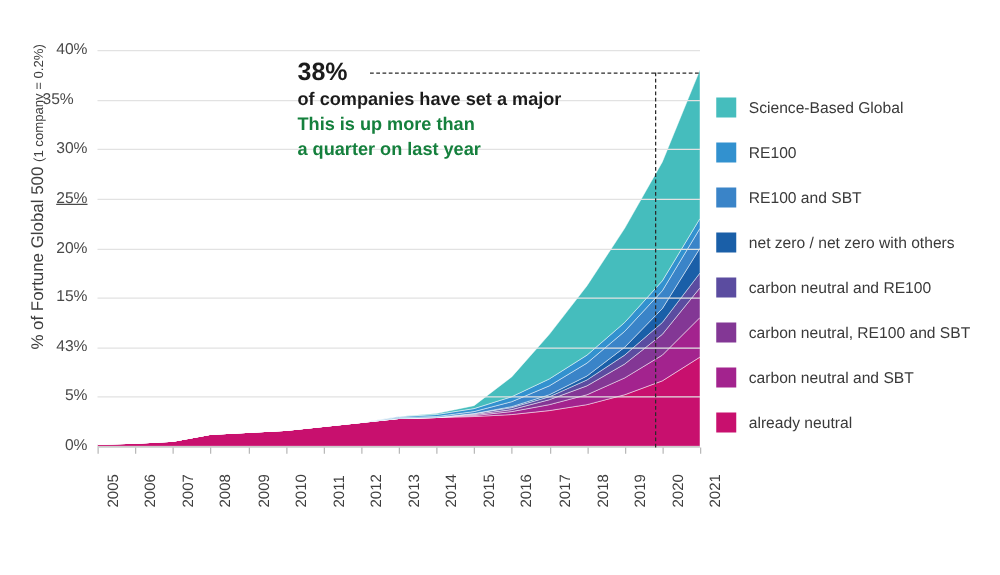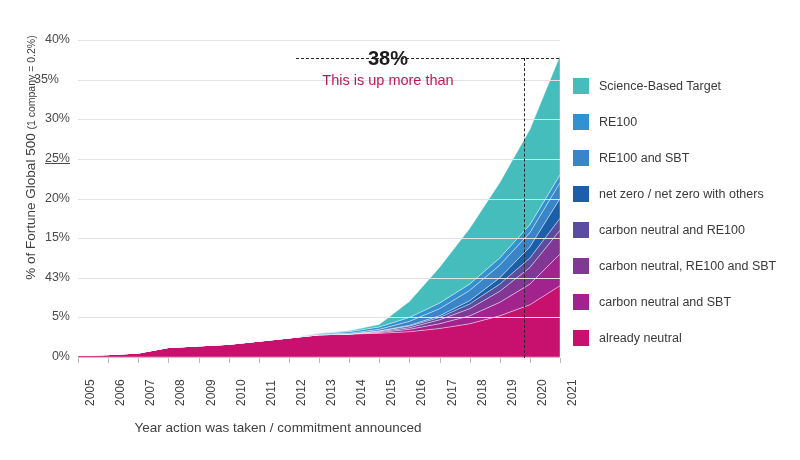--- a/index.html
+++ b/index.html
@@ -31,24 +31,24 @@
   .xlab{
     position:absolute;top:363px;font-size:12px;color:#3f3f3f;
     transform:rotate(-90deg);transform-origin:left top;white-space:nowrap;
   }
   .xtitle{
     position:absolute;left:78px;top:420px;width:400px;text-align:center;
     font-size:13.5px;color:#3f3f3f;
   }
 
   
-  .annot{position:absolute;left:238px;top:46px;width:300px;text-align:center;}
+  .annot{position:absolute;left:238px;top:46px;width:300px;}
   .annot .big{font-size:20px;font-weight:bold;color:#1c1c1c;line-height:24px;}
   .annot .bold{font-size:14.5px;font-weight:bold;color:#1c1c1c;line-height:20px;}
-  .annot .norm{font-size:14.5px;font-weight:normal;color:#be185d;line-height:20px;}
+  .annot .norm{font-size:14.5px;font-weight:bold;color:#15803d;line-height:20px;}
   .dash-h{
     position:absolute;left:296px;top:58px;width:263px;height:0;
     border-top:1.6px dashed #2a2a2a;
   }
   .dash-v{
     position:absolute;left:524px;top:58px;width:0;height:300px;
     border-left:1.6px dashed #2a2a2a;
   }
 
   
@@ -138,33 +138,34 @@
       <div class="xlab" style="left: 324px; top: 406px;">2013</div>
       <div class="xlab" style="left: 354.125px; top: 406px;">2014</div>
       <div class="xlab" style="left: 384.25px; top: 406px;">2015</div>
       <div class="xlab" style="left: 414.375px; top: 406px;">2016</div>
       <div class="xlab" style="left: 444.5px; top: 406px;">2017</div>
       <div class="xlab" style="left: 474.625px; top: 406px;">2018</div>
       <div class="xlab" style="left: 504.75px; top: 406px;">2019</div>
       <div class="xlab" style="left: 534.875px; top: 406px;">2020</div>
       <div class="xlab" style="left: 565px; top: 406px;">2021</div>
     </div>
-  <div class="xtitle">Year action was taken / commitment announced</div>
 
   <div class="dash-h"></div>
   <div class="dash-v"></div>
   <div class="annot">
     <div class="big">38%</div>
+    <div class="bold">of companies have set a major</div>
     <div class="norm">This is up more than</div>
+    <div class="norm">a quarter on last year</div>
   </div>
 
   <div class="legend" id="legend">
       <div class="legend-row" style="top: 0px;">
         <span class="swatch" style="background: rgb(69, 189, 189);"></span>
-        <span class="legend-label">Science-Based Target</span>
+        <span class="legend-label">Science-Based Global</span>
       </div>
       <div class="legend-row" style="top: 36px;">
         <span class="swatch" style="background: rgb(50, 145, 207);"></span>
         <span class="legend-label">RE100</span>
       </div>
       <div class="legend-row" style="top: 72px;">
         <span class="swatch" style="background: rgb(58, 132, 200);"></span>
         <span class="legend-label">RE100 and SBT</span>
       </div>
       <div class="legend-row" style="top: 108px;">

